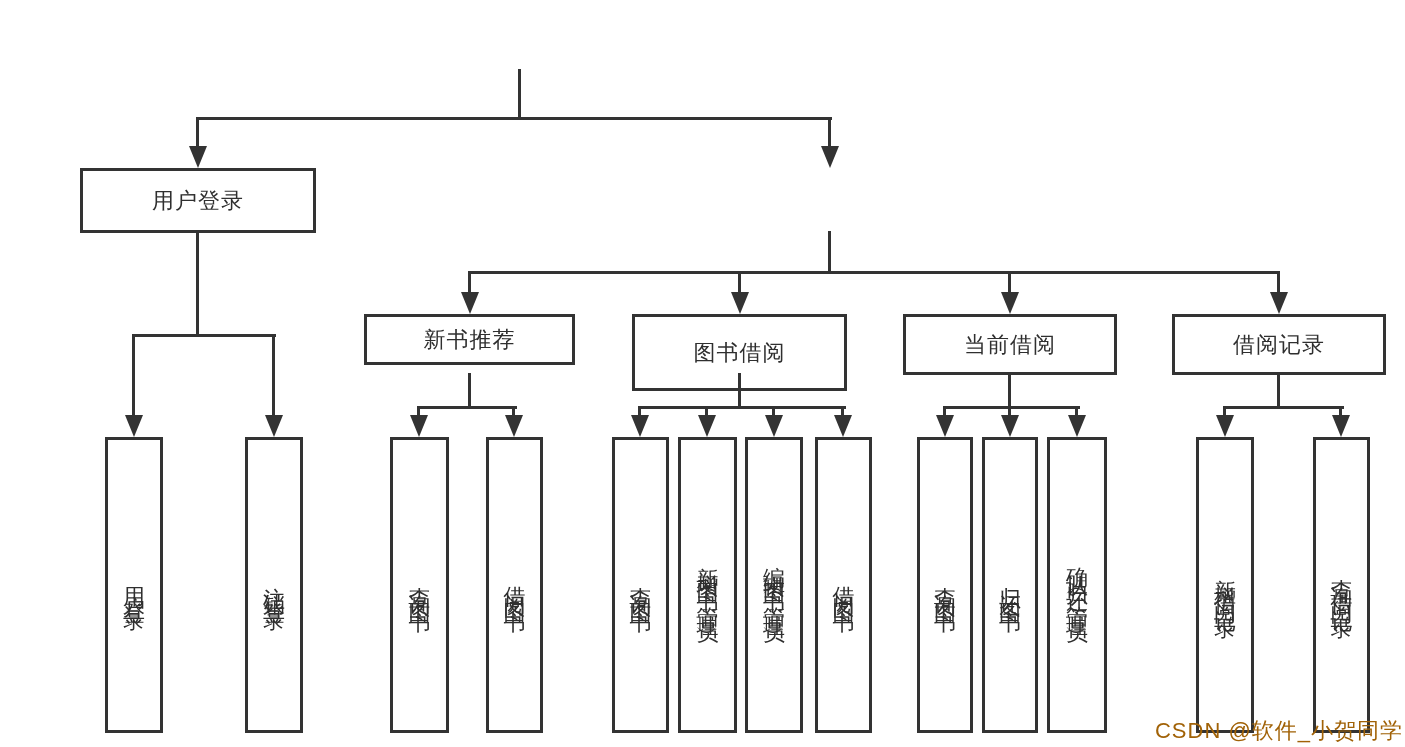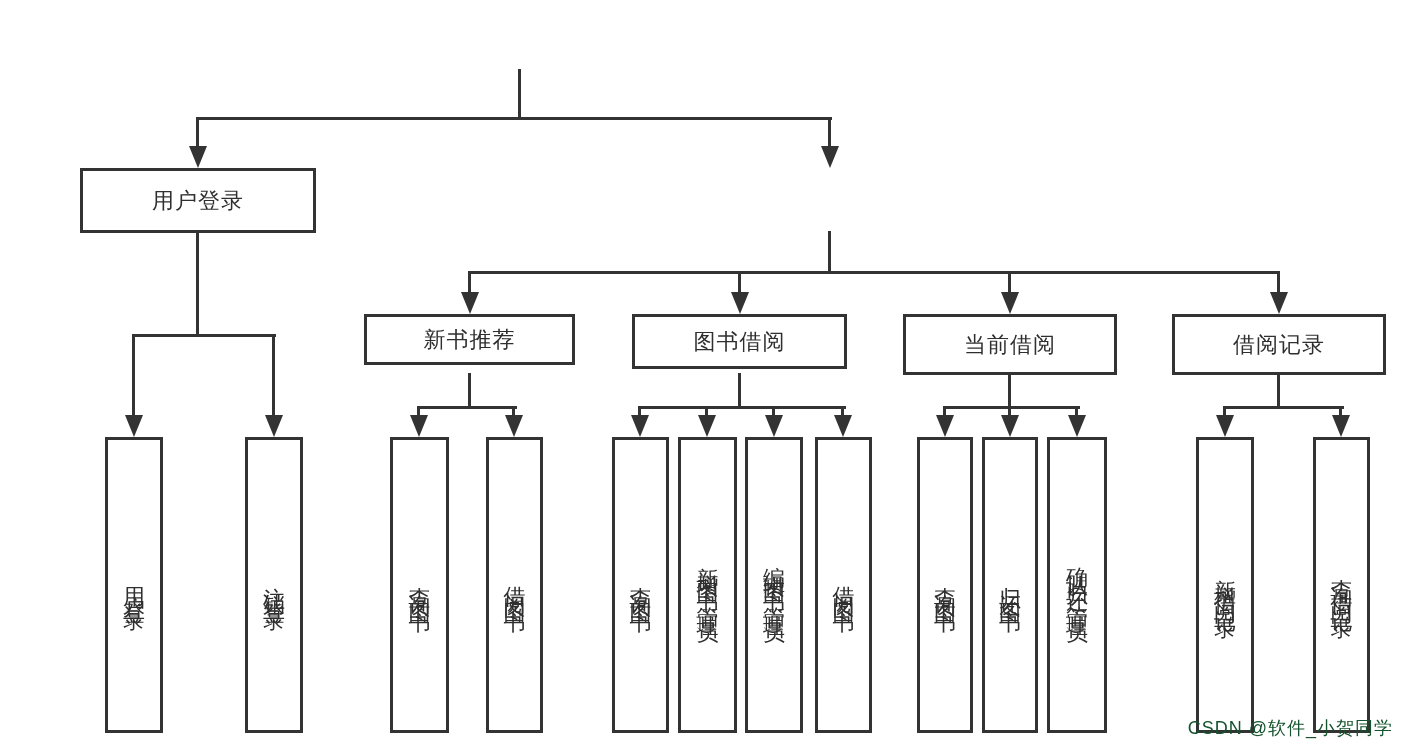--- a/index.html
+++ b/index.html
@@ -43,23 +43,23 @@
     position: absolute;
     width: 0;
     height: 0;
     border-left: 9px solid transparent;
     border-right: 9px solid transparent;
     border-top: 22px solid #333333;
   }
   .watermark {
     position: absolute;
     top: 716px;
-    right: 12px;
-    font-size: 18px;
-    color: #14532d;
+    right: 2px;
+    font-size: 22px;
+    color: #a16207;
     letter-spacing: 1px;
     white-space: nowrap;
     z-index: 5;
   }
 </style>
 </head>
 <body>
 
 <div class="canvas">
 
@@ -89,21 +89,21 @@
   <div class="vline" style="left:1008px; top:273px; height:27px;"></div>
   <div class="vline" style="left:1277px; top:273px; height:27px;"></div>
   <div class="arrow" style="left:461px; top:292px;"></div>
   <div class="arrow" style="left:731px; top:292px;"></div>
   <div class="arrow" style="left:1001px; top:292px;"></div>
   <div class="arrow" style="left:1270px; top:292px;"></div>
 
   <div class="node hnode" style="left:364px; top:314px; width:211px; height:51px;">
     <span>新书推荐</span>
   </div>
-  <div class="node hnode" style="left:632px; top:314px; width:215px; height:55px;">
+  <div class="node hnode" style="left:632px; top:314px; width:215px; height:77px;">
     <span>图书借阅</span>
   </div>
   <div class="node hnode" style="left:903px; top:314px; width:214px; height:61px;">
     <span>当前借阅</span>
   </div>
   <div class="node hnode" style="left:1172px; top:314px; width:214px; height:61px;">
     <span>借阅记录</span>
   </div>
 
   <div class="vline" style="left:468px; top:373px; height:35px;"></div>

